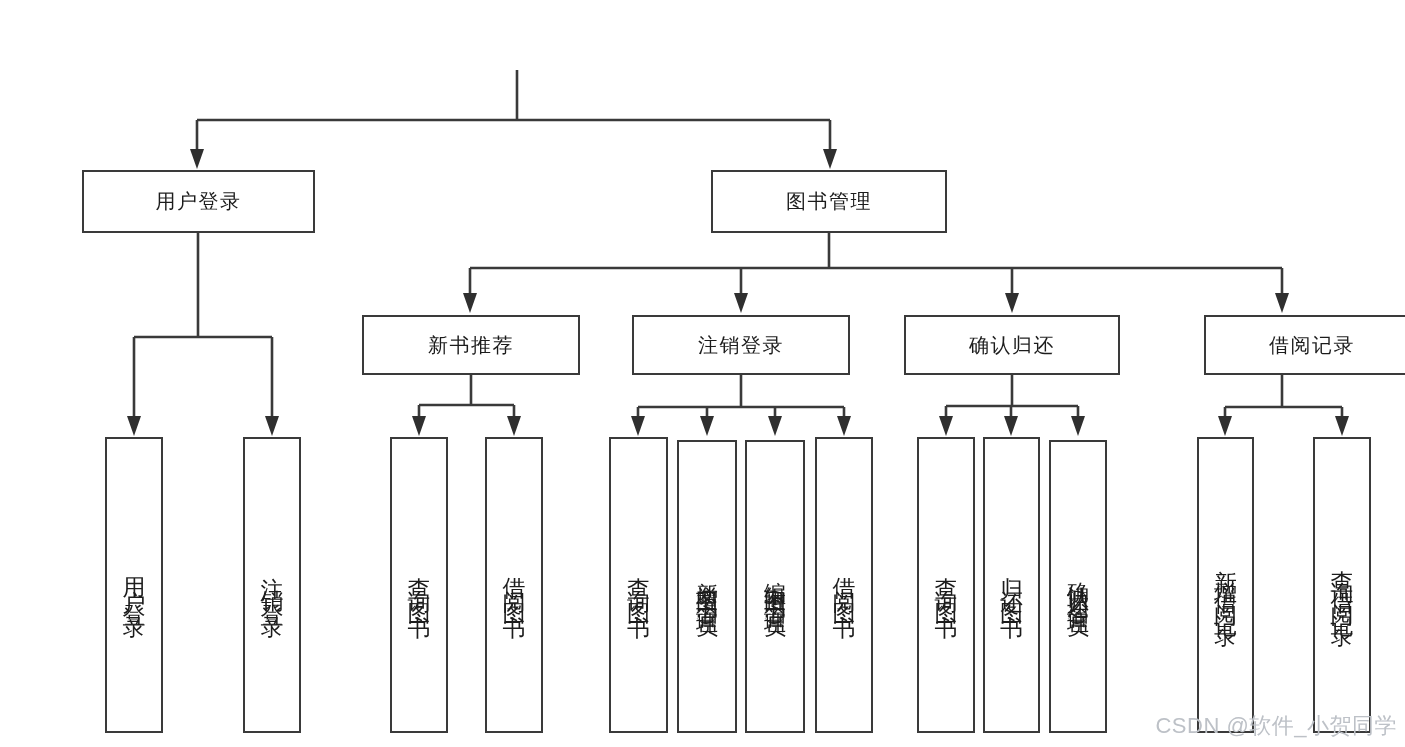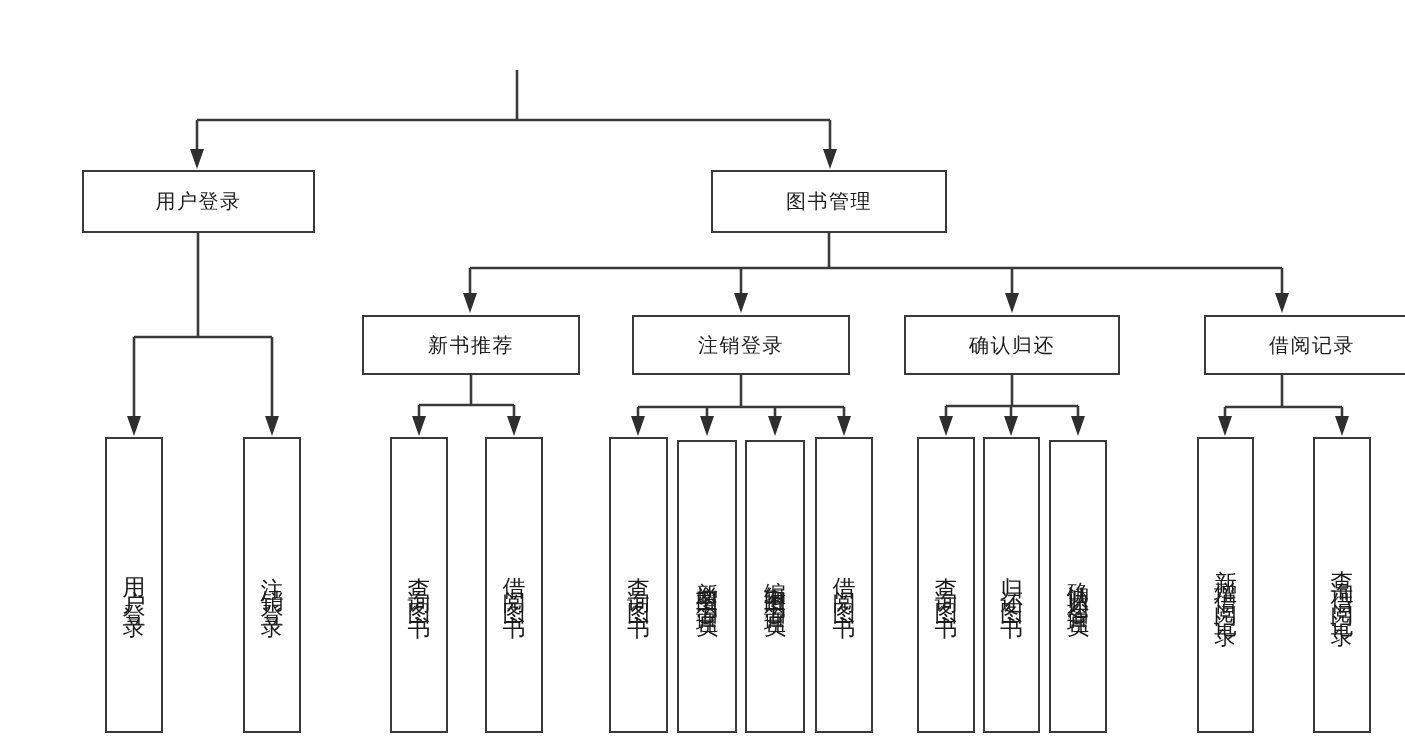--- a/index.html
+++ b/index.html
@@ -128,14 +128,15 @@
     <span class="long">确认归还（管理员）</span>
   </div>
 
   <div class="vbox" style="left:1197px;top:437px;width:57px;height:296px;">
     <span class="mid">新增借阅记录</span>
   </div>
   <div class="vbox" style="left:1313px;top:437px;width:58px;height:296px;">
     <span class="mid">查询借阅记录</span>
   </div>
 
+  <div class="watermark">CSDN @软件_小贺同学</div>
 
 </div>
 
 </body></html>

